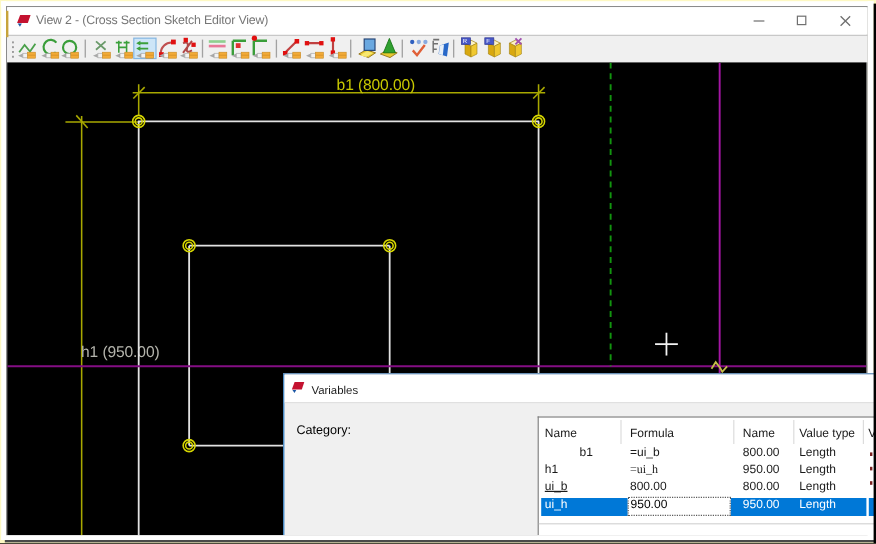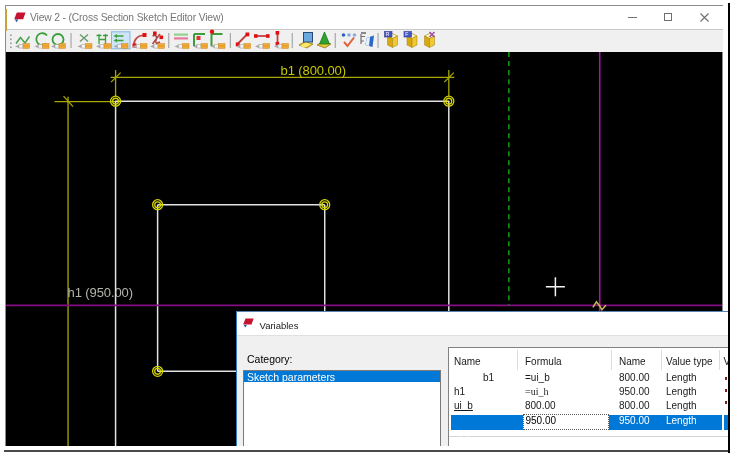--- a/index.html
+++ b/index.html
@@ -1,20 +1,20 @@
 <!DOCTYPE html>
 <html><head>
 <meta charset="utf-8">
 <style>
   html,body{margin:0;padding:0;background:#000;}
   *{box-sizing:border-box;}
   body{font-family:"Liberation Sans",sans-serif;}
   svg{display:block;}
   .abs{position:absolute;}
-  #page{position:relative;width:730px;height:453px;background:#ffffff;overflow:hidden;}
+  #page{position:relative;width:730px;height:453px;background:#fef9c3;overflow:hidden;}
 </style>
 </head>
 <body>
 <div id="page">
 
   <div class="abs" style="left:1px;top:1px;width:727px;height:4.5px;background:#fff;"></div>
   <div class="abs" style="left:1px;top:1px;width:4px;height:449px;background:#fff;"></div>
   <div class="abs" style="left:722.5px;top:1px;width:5px;height:449px;background:#fff;"></div>
   <div class="abs" style="left:1px;top:446px;width:727px;height:4px;background:#fff;z-index:30;"></div>
   <div class="abs" style="left:4px;top:450px;width:726px;height:1.5px;background:#4a4a4a;z-index:31;"></div>
@@ -241,24 +241,20 @@
       <svg width="11" height="10" viewBox="0 0 11 10">
         <polygon points="2.5,0.4 10.6,0.4 8.5,6.5 0.2,6.5" fill="#c41230"></polygon>
         <polygon points="0.7,6.9 3.9,6.9 2.4,9.4" fill="#1c57a5"></polygon>
       </svg>
     </div>
     <div class="abs" style="left:23px;top:8px;font-size:9.5px;color:#1a1a1a;">Variables</div>
     <div class="abs" style="left:0;top:23px;width:494.5px;height:1px;background:#e0e0e0;"></div>
 
     <div class="abs" style="left:10.5px;top:41px;font-size:10.5px;color:#000;">Category:</div>
 
-    <div class="abs" style="left:6.5px;top:58px;width:198px;height:77px;background:#fff;border:1px solid #7a7a7a;border-bottom:none;">
-      <div class="abs" style="left:0;top:0;width:196px;height:11.5px;background:#0078d7;"></div>
-      <div class="abs" style="left:3px;top:0.5px;font-size:10.5px;color:#fff;">Sketch parameters</div>
-    </div>
 
     <div class="abs" style="left:211px;top:35.5px;width:283.5px;height:99.5px;background:#fff;border:1px solid #828282;border-bottom:none;">
       <div class="abs" style="left:0;top:88px;width:282px;height:1px;background:#d4d4d4;"></div>
 
       <div class="abs" style="left:68.5px;top:2px;width:1px;height:20px;background:#dcdcdc;"></div>
       <div class="abs" style="left:162.5px;top:2px;width:1px;height:20px;background:#dcdcdc;"></div>
       <div class="abs" style="left:212px;top:2px;width:1px;height:20px;background:#dcdcdc;"></div>
       <div class="abs" style="left:270.5px;top:2px;width:1px;height:20px;background:#dcdcdc;"></div>
 
       <div class="abs" style="left:5.5px;top:8px;font-size:10px;color:#1a1a1a;">Name</div>
@@ -275,21 +271,21 @@
       <div class="abs row" style="left:76.5px;top:38px;font-family:Liberation Serif, serif;">=ui_h</div>
       <div class="abs row" style="left:170.5px;top:38px;">950.00</div>
       <div class="abs row" style="left:217.5px;top:38px;">Length</div>
       <div class="abs row" style="left:5.5px;top:51.8px;text-decoration:underline;">ui_b</div>
       <div class="abs row" style="left:76.5px;top:51.8px;">800.00</div>
       <div class="abs row" style="left:170.5px;top:51.8px;">800.00</div>
       <div class="abs row" style="left:217.5px;top:51.8px;">Length</div>
 
       <div class="abs" style="left:2.5px;top:67px;width:282px;height:14.5px;background:#0078d7;"></div>
       <div class="abs" style="left:273.5px;top:67px;width:1.5px;height:14.5px;background:#fff;"></div>
-      <div class="abs row" style="left:5.5px;top:67px;color:#fff;margin-top:20px;">ui_h</div>
+      <div class="abs row" style="left:5.5px;top:67px;color:#fff;">ui_h</div>
       <div class="abs" style="left:74px;top:66px;width:86px;height:16px;background:#fff;border:1px dotted #5a5a5a;"></div>
       <div class="abs row" style="left:77px;top:67px;color:#000;">950.00</div>
       <div class="abs row" style="left:170.5px;top:67px;color:#fff;">950.00</div>
       <div class="abs row" style="left:217.5px;top:67px;color:#fff;">Length</div>
 
       <div class="abs" style="left:276.5px;top:29px;width:2px;height:3px;background:#7a2020;"></div>
       <div class="abs" style="left:276.5px;top:41px;width:2px;height:3px;background:#7a2020;"></div>
       <div class="abs" style="left:276.5px;top:53px;width:2px;height:3px;background:#7a2020;"></div>
     </div>
   </div>

